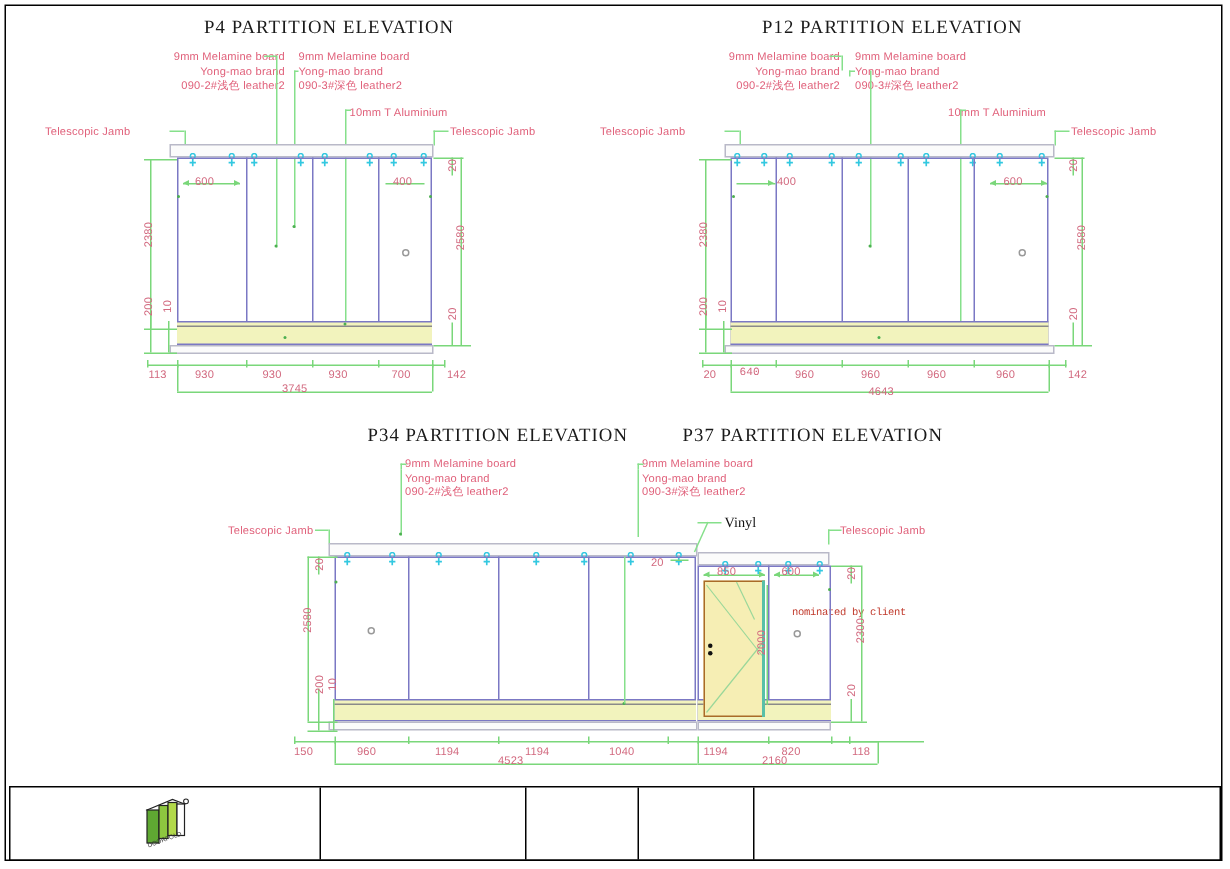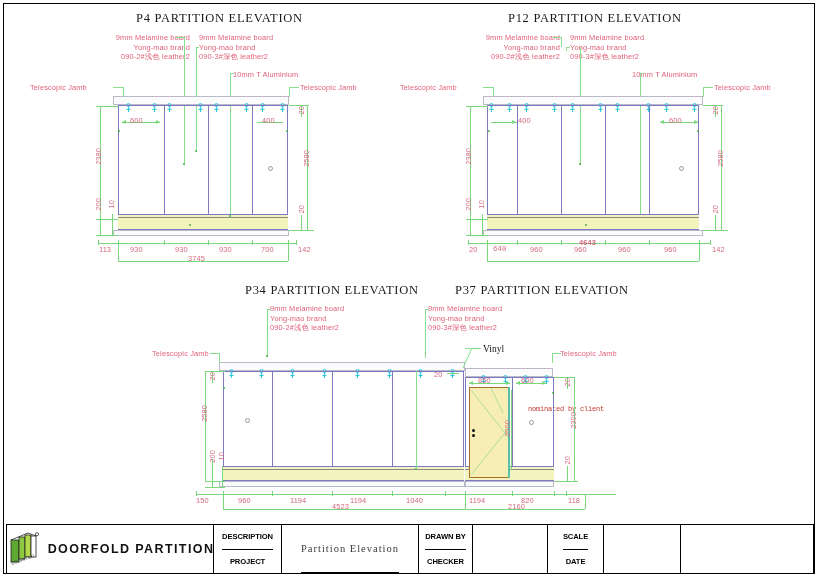--- a/index.html
+++ b/index.html
@@ -330,21 +330,21 @@
     <div class="abs dim" style="left:469px;top:245px;">20</div>
     <div class="abs dim" style="left:493px;top:245px;font-family:Liberation Mono, monospace;">640</div>
     <div class="abs dim" style="left:530px;top:245px;">960</div>
     <div class="abs dim" style="left:574px;top:245px;">960</div>
     <div class="abs dim" style="left:618px;top:245px;">960</div>
     <div class="abs dim" style="left:664px;top:245px;">960</div>
     <div class="abs dim" style="left:712px;top:245px;">142</div>
     <div class="gl glh" style="left:487px;top:261px;width:212px;"></div>
     <div class="gl glv" style="left:487px;top:243px;height:18px;"></div>
     <div class="gl glv" style="left:699px;top:243px;height:18px;"></div>
-    <div class="abs dim" style="left:579px;top:238px;font-weight:bold;">4643</div>
+    <div class="abs dim" style="left:579px;top:256px;">4643</div>
   </div>
 
   <div>
     <div class="abs ttl" style="left:245px;top:283px;">P34 PARTITION ELEVATION</div>
 
     <div class="abs note" style="left:270px;top:304px;">9mm Melamine board</div>
     <div class="abs note" style="left:270px;top:313.5px;">Yong-mao brand</div>
     <div class="abs note" style="left:270px;top:323px;">090-2#浅色 leather2</div>
     <div class="abs note" style="left:152px;top:349px;">Telescopic Jamb</div>
 
@@ -541,64 +541,36 @@
         <svg width="34" height="36" viewBox="0 0 34 36">
           <polygon points="5,9 22,2 30,5 13,13" fill="#ffffff" stroke="#222" stroke-width="0.8"></polygon>
           <rect x="5" y="9" width="8" height="22" fill="#5fa832" stroke="#222" stroke-width="0.8"></rect>
           <rect x="13" y="6" width="6" height="22" fill="#8dc63f" stroke="#222" stroke-width="0.8"></rect>
           <rect x="19" y="4" width="6" height="22" fill="#b2d94a" stroke="#222" stroke-width="0.8"></rect>
           <rect x="25" y="5" width="5" height="21" fill="#ffffff" stroke="#222" stroke-width="0.8"></rect>
           <circle cx="31" cy="3.2" r="1.6" fill="none" stroke="#222" stroke-width="0.7"></circle>
           <text x="6" y="34" font-size="4.2" fill="#333" transform="rotate(-20 6 34)" font-family="Liberation Sans">DOORFOLD</text>
         </svg>
       </div>
-      <div class="brand" style="margin-left:8px;">DOORFOLD PARTITION</div>
     </div>
 
-    <div class="tbcell tbcol" style="width:68px;">
-      <div class="tbrow top">
-          <span class="lblsm">DESCRIPTION</span>
-        </div>
-      <div class="tbrow">
-          <span class="lblsm">PROJECT</span>
-        </div>
+
+    <div class="tbcell tbcol" style="width:137px;">
     </div>
 
-    <div class="tbcell tbcol" style="width:137px;">
-      <div class="tbrow top">
-          <span class="lblmd">Partition Elevation</span>
-        </div>
-    </div>
-
-    <div class="tbcell tbcol" style="width:54px;">
-      <div class="tbrow top">
-          <span class="lblsm">DRAWN BY</span>
-        </div>
-      <div class="tbrow">
-          <span class="lblsm">CHECKER</span>
-        </div>
-    </div>
 
     <div class="tbcell tbcol" style="width:75px;">
       <div class="tbrow top">
           <span class="lblsm"></span>
         </div>
       <div class="tbrow">
           <span class="lblsm"></span>
         </div>
     </div>
 
-    <div class="tbcell tbcol" style="width:56px;">
-      <div class="tbrow top">
-          <span class="lblsm">SCALE</span>
-        </div>
-      <div class="tbrow">
-          <span class="lblsm">DATE</span>
-        </div>
-    </div>
 
     <div class="tbcell tbcol" style="width:77px;">
       <div class="tbrow top">
           <span class="lblsm"></span>
         </div>
       <div class="tbrow">
           <span class="lblsm"></span>
         </div>
     </div>
 

